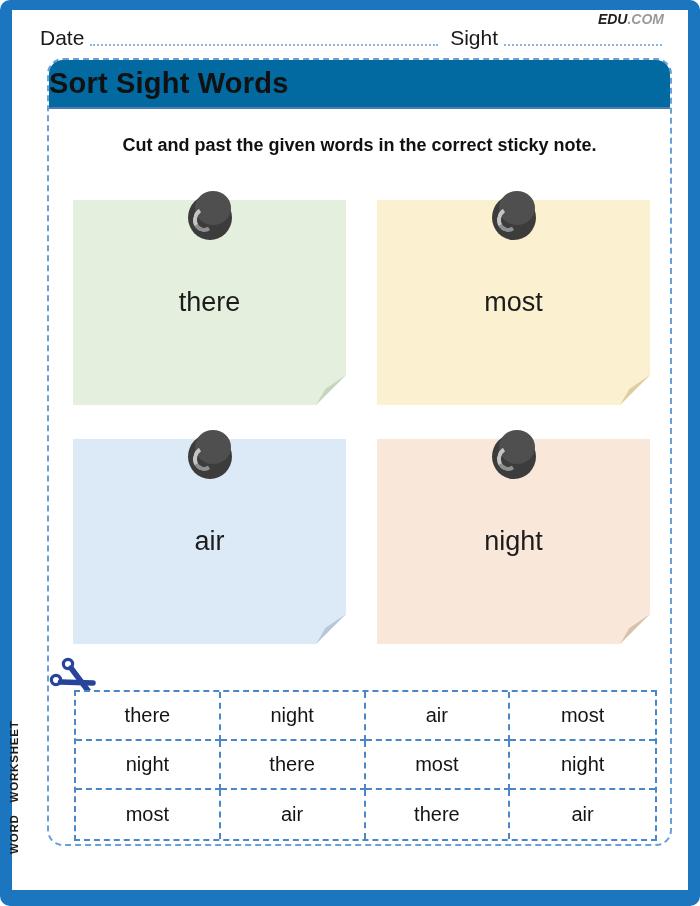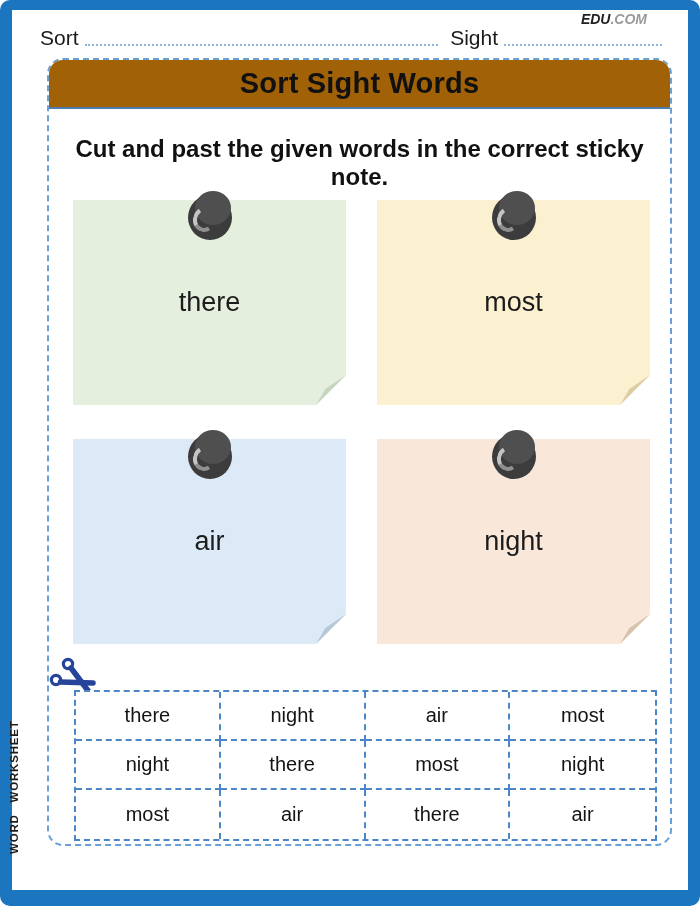--- a/index.html
+++ b/index.html
@@ -10,31 +10,31 @@
   .frame { position:absolute; inset:0; border:solid #1b76bf; border-width:10px 12px 16px 12px; border-radius:10px; pointer-events:none; }
 
   
   .head-row { position:absolute; left:40px; right:38px; top:27px; display:flex; align-items:flex-end; }
   .head-label { font-size:21px; font-weight:500; color:#1a1a1a; line-height:1; }
   .dot-line { border-bottom:2px dotted #8fb2d8; height:0; align-self:flex-end; margin-bottom:2px; }
   .name-line { flex:1; margin-left:6px; margin-right:12px; }
   .date-line { width:158px; margin-left:6px; }
 
   
-  .brand { position:absolute; top:12px; right:53px; font-size:14px; font-style:italic; line-height:1; }
+  .brand { position:absolute; top:12px; right:36px; font-size:14px; font-style:italic; line-height:1; }
   .brand .b1 { font-weight:800; color:#1f1f1f; }
   .brand .b2 { font-weight:600; color:#9a9a9a; }
 
   
   .panel { position:absolute; left:47px; top:58px; width:625px; height:788px; border:2px dashed #6aa0d8; border-radius:16px; background:#fff; }
 
-  .title-bar { height:49px; background:#a16207; border-bottom:2px solid #4f7cb0; border-radius:14px 14px 0 0; display:flex; align-items:center; justify-content:center; }
+  .title-bar { height:49px; background:#0369a1; border-bottom:2px solid #4f7cb0; border-radius:14px 14px 0 0; display:flex; align-items:center; }
   .title-bar .t { font-size:29px; font-weight:700; color:#111; letter-spacing:0.2px; }
 
-  .instruction { margin-top:26px; text-align:center; font-size:24px; font-weight:700; color:#111; }
+  .instruction { margin-top:26px; text-align:center; font-size:18px; font-weight:700; color:#111; }
 
   
   .notes-grid { position:absolute; left:24px; top:140px; width:577px; display:grid; grid-template-columns:273px 273px; column-gap:31px; row-gap:34px; grid-auto-rows:205px; }
   .note { position:relative; display:flex; align-items:center; justify-content:center; }
   .note .word { font-size:27px; color:#1c1c1c; }
   .fold { position:absolute; right:0; bottom:0; display:block; }
 
   
   .pin { position:absolute; top:-9px; left:50%; width:46px; height:50px; margin-left:-23px; }
   .pin .base { position:absolute; left:1px; top:4px; width:44px; height:45px; border-radius:50%; background:#3c3c3c; }
@@ -51,21 +51,21 @@
 
   
   .side-label { position:absolute; left:20px; bottom:52px; transform:rotate(-90deg); transform-origin:left bottom; font-size:11.5px; font-weight:600; letter-spacing:0.8px; color:#1d1d1d; white-space:pre; }
 </style>
 </head>
 <body>
 
 <div class="frame"></div>
 
 <div class="head-row">
-  <span class="head-label">Sort</span>
+  <span class="head-label">Date</span>
   <span class="dot-line name-line"></span>
   <span class="head-label">Sight</span>
   <span class="dot-line date-line"></span>
 </div>
 
 <div class="brand">
   <span class="b1">EDU</span><span class="b2">.COM</span>
 </div>
 
 <div class="panel">

